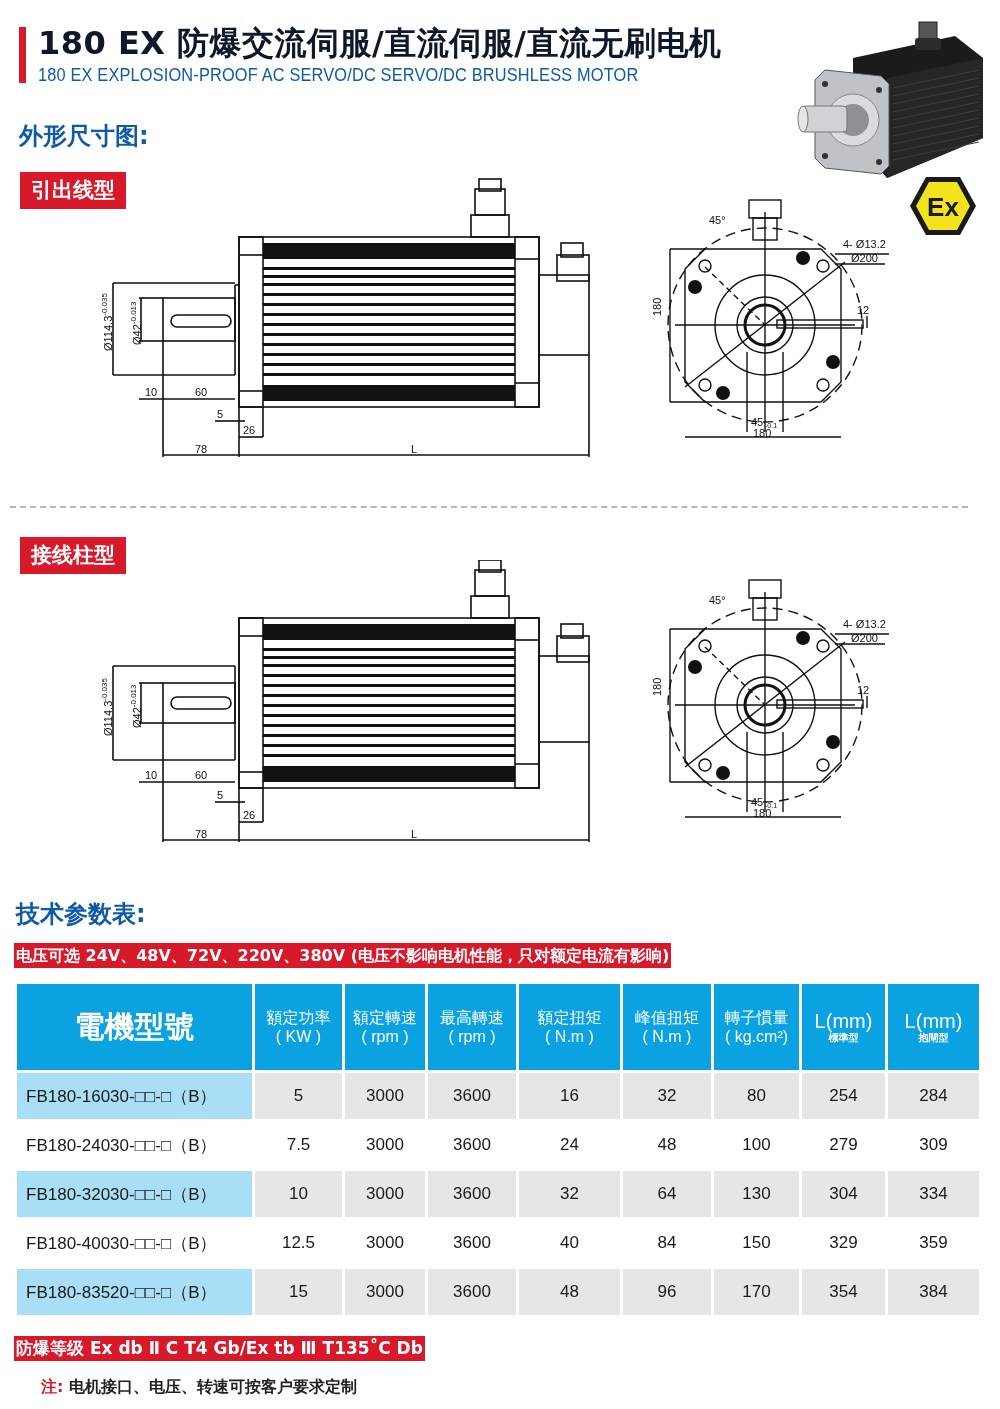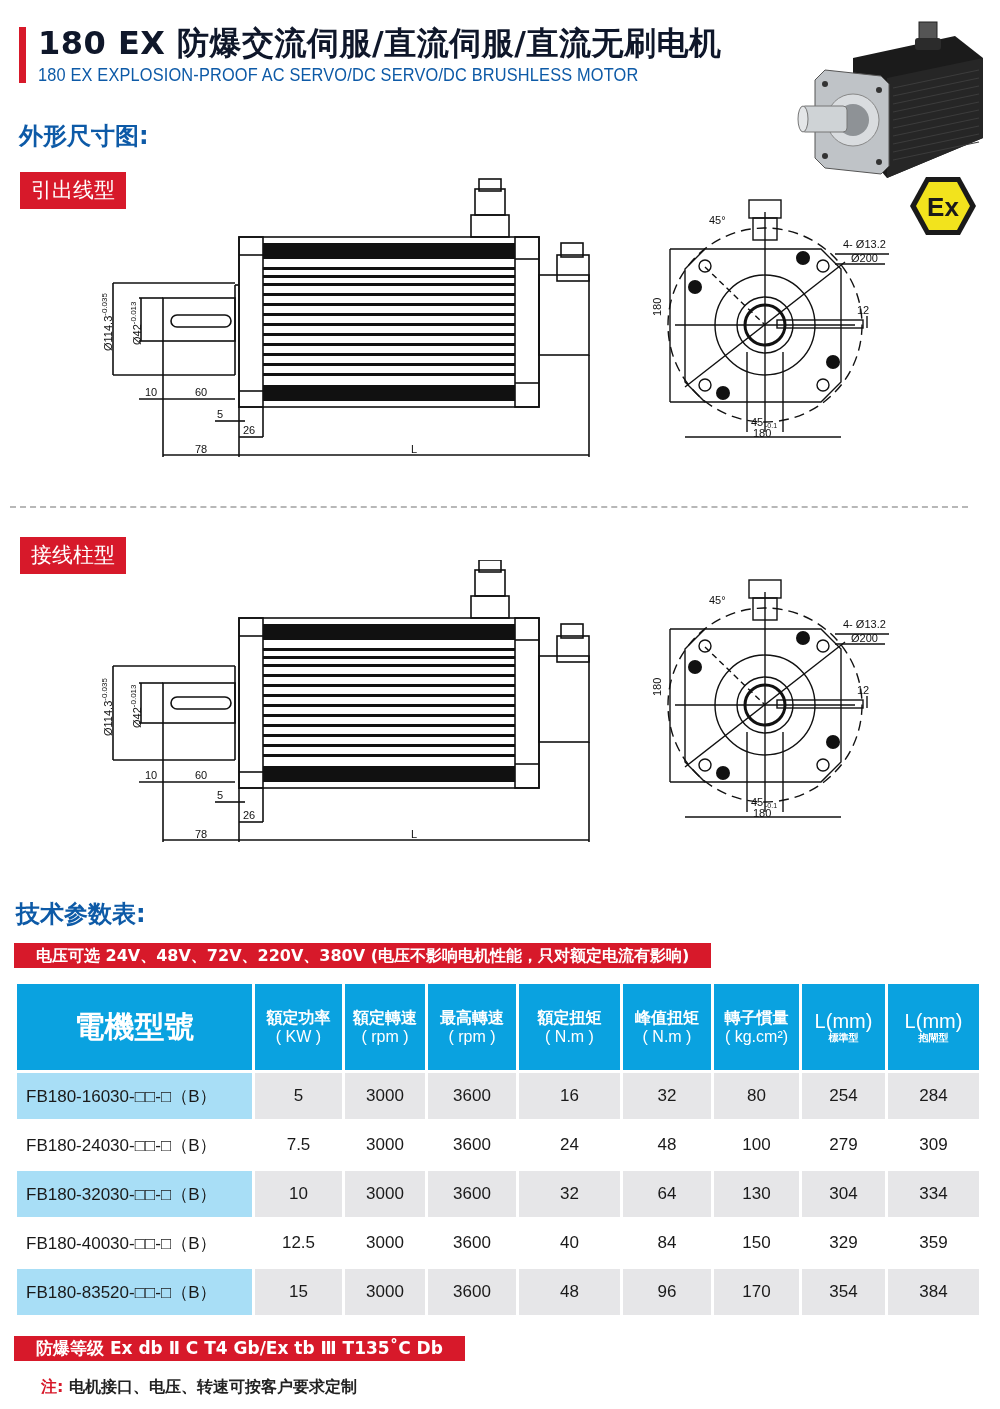--- a/index.html
+++ b/index.html
@@ -3,28 +3,28 @@
 <meta charset="utf-8">
 <style>
   html, body { margin: 0; padding: 0; background: #ffffff; }
   body { width: 1000px; height: 1409px; position: relative; overflow: hidden;
          font-family: "DejaVu Sans", "Liberation Sans", sans-serif; color: #111; }
   .abs { position: absolute; }
   .title-bar { left: 19px; top: 27px; width: 7px; height: 56px; background: #d7192a; }
   .title-cn { left: 38px; top: 22px; font-size: 32px; font-weight: bold; color: #0f172a; letter-spacing: 0.5px; white-space: nowrap; }
   .title-en { left: 38px; top: 64px; font-family: "Liberation Sans", sans-serif; font-size: 19px; color: #0d5aa7; transform: scaleX(0.86); transform-origin: left top; white-space: nowrap; letter-spacing: 0.2px; }
   .section-title { font-size: 24px; font-weight: bold; color: #0d5aa7; white-space: nowrap; }
-  .red-tag { background: #d7192a; color: #fff; font-size: 21px; font-weight: normal; padding: 0 11px; height: 37px; line-height: 37px; white-space: nowrap; }
+  .red-tag { background: #d7192a; color: #fff; font-size: 21px; font-weight: bold; padding: 0 11px; height: 37px; line-height: 37px; white-space: nowrap; }
   .divider { left: 10px; top: 506px; width: 958px; border-top: 2px dashed #b8b8b8; }
-  .note-banner { background: #d7192a; color: #fff; font-size: 16px; font-weight: bold; height: 25px; line-height: 25px; padding: 0 22px; white-space: nowrap; }
+  .note-banner { background: #d7192a; color: #fff; font-size: 16px; font-weight: bold; height: 25px; line-height: 25px; padding: 0 2px; white-space: nowrap; }
   .foot-note { font-size: 16px; font-weight: bold; color: #222; white-space: nowrap; margin-left: 27px; }
   .foot-note .red { color: #d7192a; }
   table.spec { position: absolute; left: 14px; top: 981px; border-collapse: separate; border-spacing: 3px 3px; font-family: "Liberation Sans", sans-serif; }
   table.spec th { background: #0aa2e0; color: #fff; font-weight: normal; height: 86px; text-align: center; vertical-align: middle; padding: 0; }
-  table.spec th .h1 { font-size: 16px; font-weight: bold; display: block; line-height: 19px; }
+  table.spec th .h1 { font-size: 16px; font-weight: normal; display: block; line-height: 19px; }
   table.spec th .h2 { font-size: 16px; display: block; line-height: 19px; }
   table.spec th .h3 { font-size: 10px; display: block; font-weight: bold; line-height: 12px; }
   table.spec th .hL { font-size: 20px; display: block; line-height: 22px; }
   table.spec th.model-h { font-size: 30px; font-weight: bold; }
   table.spec td { height: 46px; text-align: center; font-size: 17px; color: #1a1a1a; padding: 0; }
   table.spec tr.shade td { background: #e6e6e8; }
   table.spec tr.shade td.model { background: #a8def6; }
   table.spec tr.plain td { background: #ffffff; }
   table.spec td.model { text-align: left; padding-left: 9px; font-size: 17px; white-space: nowrap; margin-top: 32px; }
   svg text { font-family: "Liberation Sans", sans-serif; }

